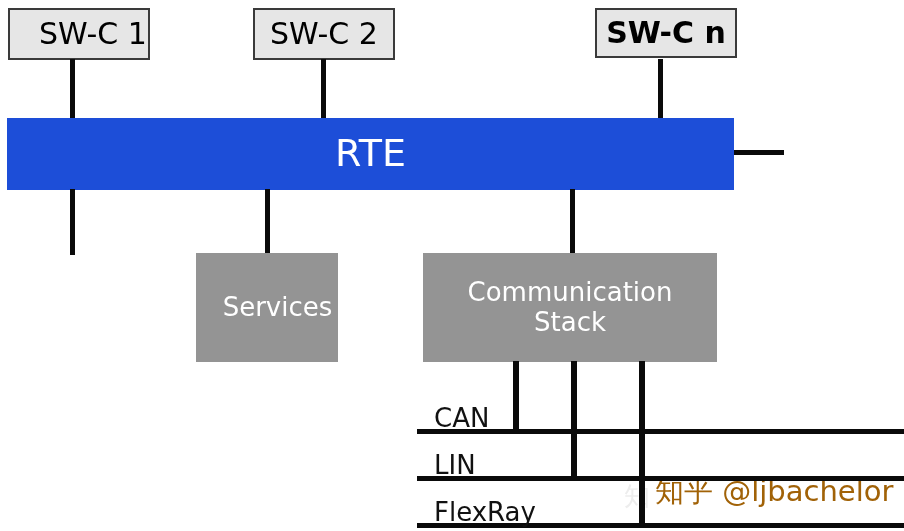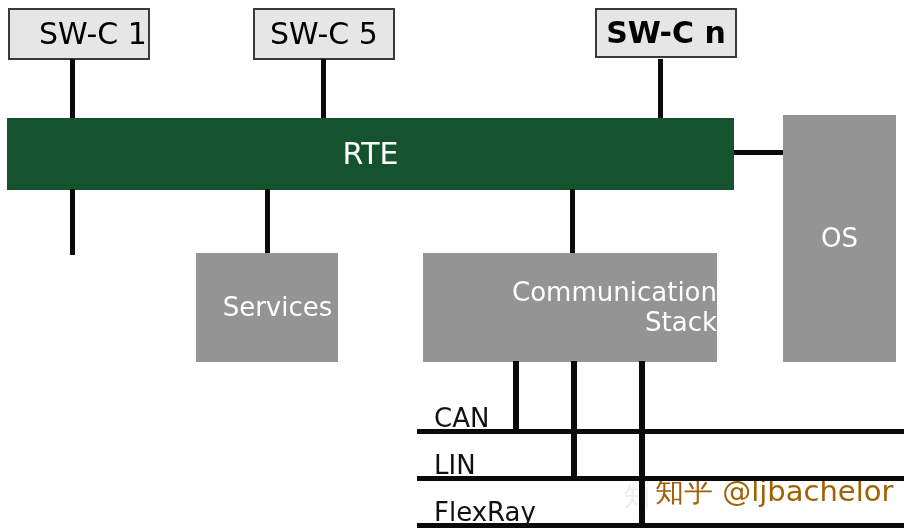--- a/index.html
+++ b/index.html
@@ -40,23 +40,23 @@
   }
 
   .bsw-box {
     background: #949494;
     color: #ffffff;
     font-size: 26px;
     border: none;
   }
 
   .rte-bar {
-    background: #14532d;
+    background: #1d4ed8;
     color: #ffffff;
-    font-size: 30px;
+    font-size: 38px;
     border: none;
   }
 
   
   .vline {
     position: absolute;
     background: #0a0a0a;
     width: 5px;
   }
   .hline {
@@ -104,21 +104,21 @@
 </head>
 <body>
 
 <div id="diagram">
 
   <div class="box swc-box" style="left:8px; top:8px; width:142px; height:52px;padding-left:28px;">
     <span>SW-C 1</span>
   </div>
 
   <div class="box swc-box" style="left:253px; top:8px; width:142px; height:52px;">
-    <span>SW-C 5</span>
+    <span>SW-C 2</span>
   </div>
 
   <div class="box swc-box" style="left:595px; top:8px; width:142px; height:50px;font-weight:bold;">
     <span>SW-C n</span>
   </div>
 
   <div class="vline" style="left:70px; top:59px; height:62px;"></div>
   <div class="vline" style="left:321px; top:59px; height:62px;"></div>
   <div class="vline" style="left:658px; top:59px; height:62px;"></div>
 
@@ -130,28 +130,25 @@
 
   <div class="vline" style="left:70px; top:189px; height:66px;"></div>
   <div class="vline" style="left:265px; top:189px; height:66px;"></div>
   <div class="vline" style="left:570px; top:189px; height:66px;"></div>
 
 
   <div class="box bsw-box" style="left:196px; top:253px; width:142px; height:109px;padding-left:21px;">
     <span>Services</span>
   </div>
 
-  <div class="box bsw-box" style="left:423px; top:253px; width:294px; height:109px; flex-direction:column;align-items:flex-end;">
+  <div class="box bsw-box" style="left:423px; top:253px; width:294px; height:109px; flex-direction:column;">
     <span>Communication</span>
     <span>Stack</span>
   </div>
 
-  <div class="box bsw-box" style="left:783px; top:115px; width:113px; height:247px;">
-    <span>OS</span>
-  </div>
 
   <div class="watermark-mark" style="left:624px; top:479px;">
     <span>知</span>
   </div>
   <div class="watermark" style="left:655px; top:472px;">
     <span>知乎 @ljbachelor</span>
   </div>
 
   <div class="busdrop" style="left:513px; top:361px; height:73px;"></div>
 

